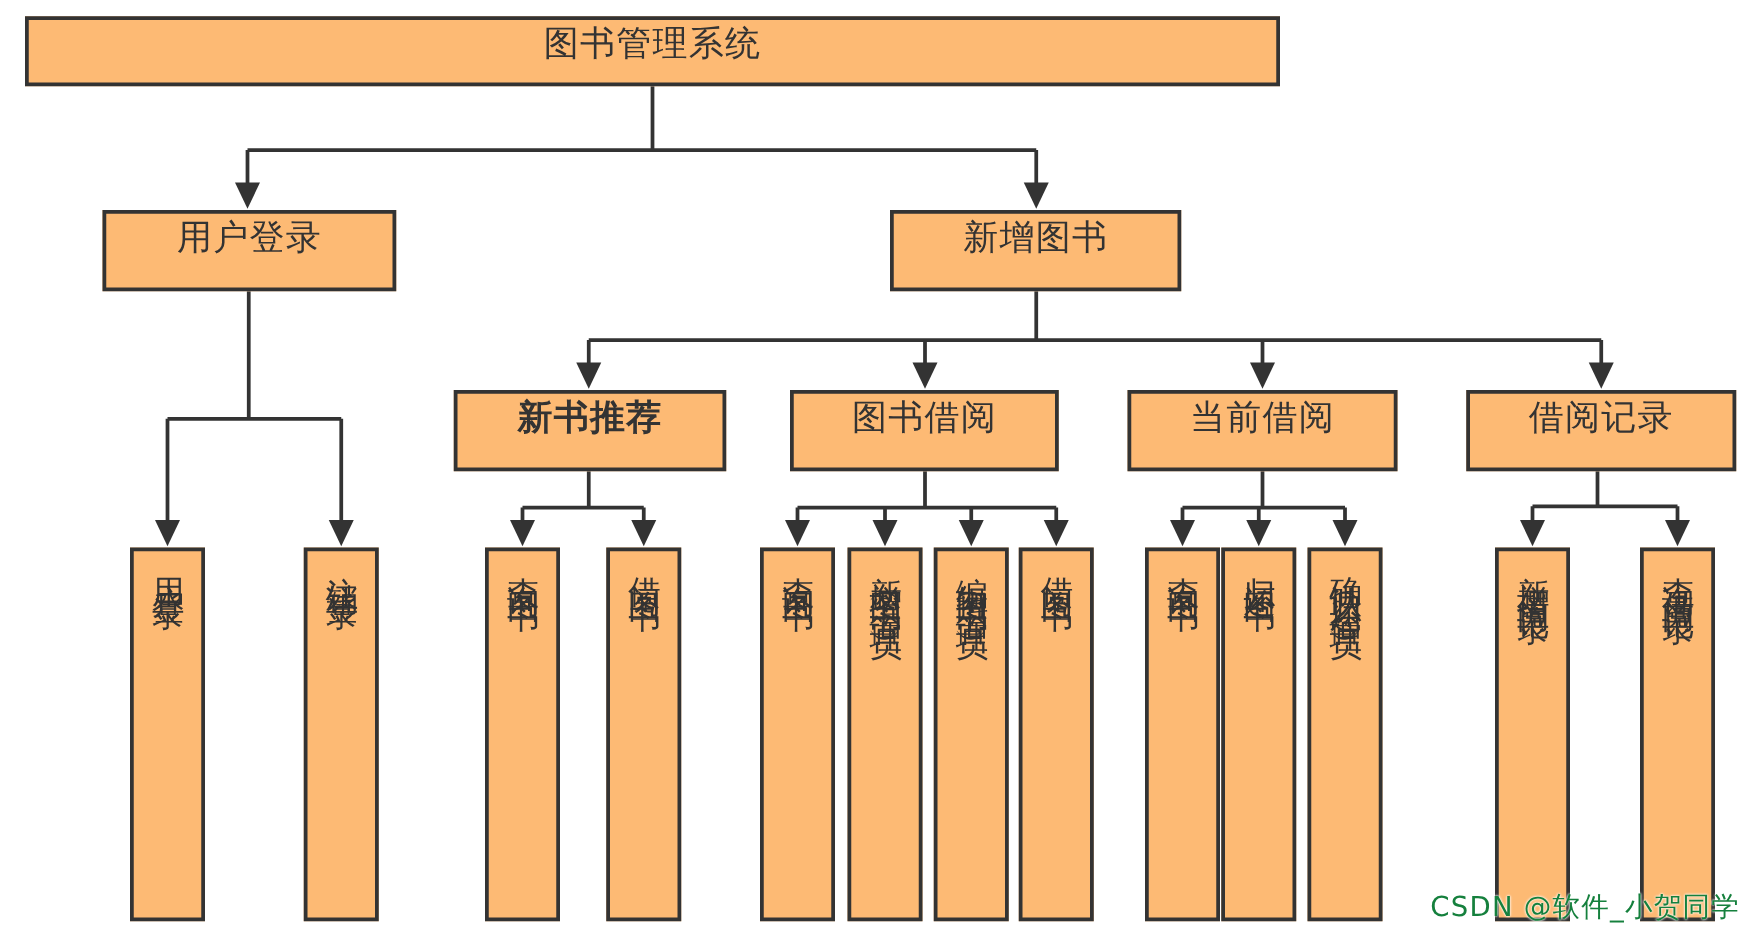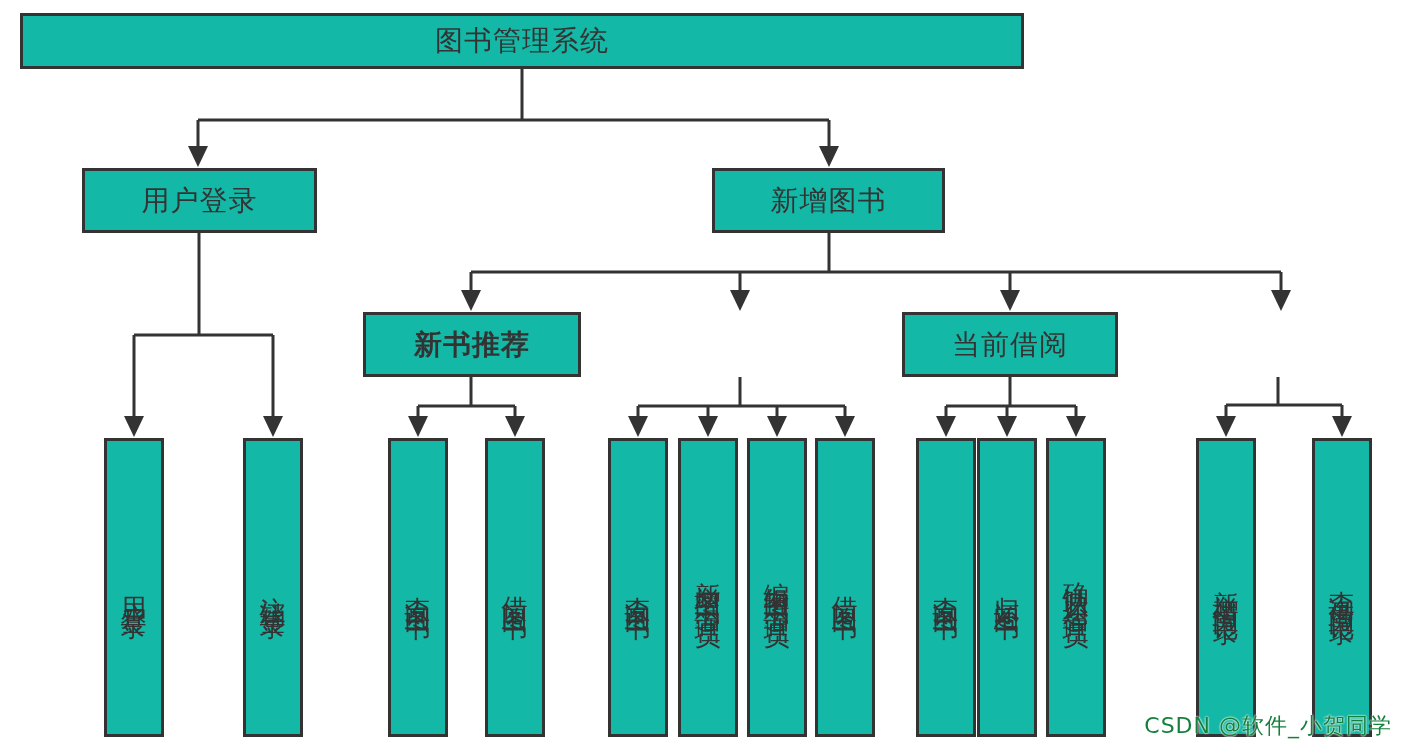--- a/index.html
+++ b/index.html
@@ -13,24 +13,24 @@
     overflow: hidden;
   }
   svg.connectors {
     position: absolute;
     left: 0; top: 0;
     width: 1405px; height: 747px;
   }
   .node {
     position: absolute;
     box-sizing: border-box;
-    background: #14b8a6;
+    background: #fdba74;
     border: 3px solid #333333;
     display: flex;
-    align-items: center;
+    align-items: flex-start;
     justify-content: center;
     text-align: center;
   }
   .hnode { font-size: 28px; letter-spacing: 1px; }
   .root  { left: 20px; top: 13px; width: 1004px; height: 56px; }
   .l2    { top: 168px; height: 65px; }
   .l3    { top: 312px; height: 65px; }
   .leaf  { top: 438px; width: 60px; height: 299px; }
   .leaf .vlabel {
     writing-mode: vertical-rl;
@@ -99,22 +99,28 @@
   <div class="node hnode l2" style="left:82px; width:235px;">
     <span>用户登录</span>
   </div>
   <div class="node hnode l2" style="left:712px; width:233px;">
     <span>新增图书</span>
   </div>
 
   <div class="node hnode l3" style="left:363px; width:218px;font-weight:bold;">
     <span>新书推荐</span>
   </div>
+  <div class="node hnode l3" style="left:632px; width:215px;">
+    <span>图书借阅</span>
+  </div>
   <div class="node hnode l3" style="left:902px; width:216px;">
     <span>当前借阅</span>
+  </div>
+  <div class="node hnode l3" style="left:1173px; width:216px;">
+    <span>借阅记录</span>
   </div>
 
   <div class="node leaf" style="left:104px;">
     <span class="vlabel">用户登录</span>
   </div>
   <div class="node leaf" style="left:243px;">
     <span class="vlabel">注销登录</span>
   </div>
 
   <div class="node leaf" style="left:388px;">

